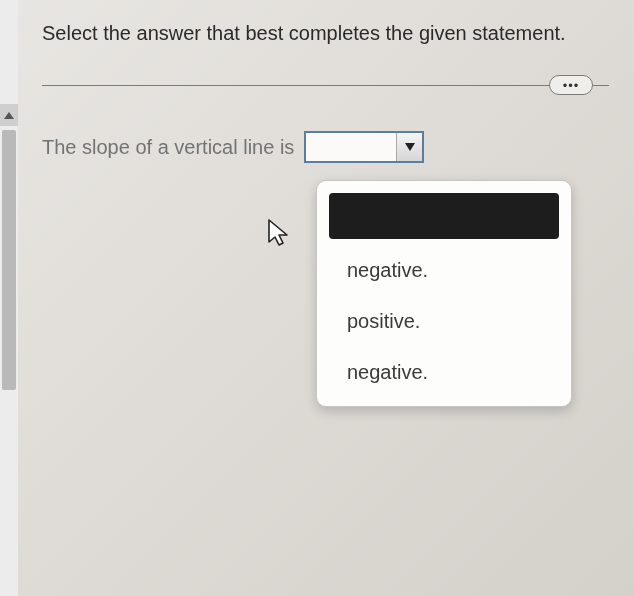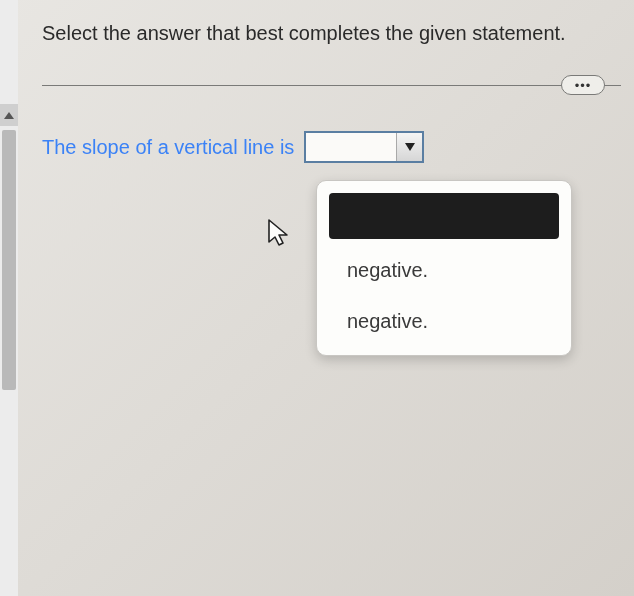--- a/index.html
+++ b/index.html
@@ -43,21 +43,21 @@
       top: 130px;
       width: 14px;
       height: 260px;
       background: #b9b9b9;
       border-radius: 2px;
     }
     .content {
       position: absolute;
       left: 18px;
       top: 0;
-      right: 0;
+      right: 12px;
       padding: 22px 13px 0 24px;
     }
     .instruction {
       font-size: 20px;
       color: #2a2a2a;
       margin-bottom: 30px;
     }
     .divider-row {
       position: relative;
       height: 20px;
@@ -86,21 +86,21 @@
       font-size: 13px;
       letter-spacing: 1px;
     }
     .stem-row {
       display: flex;
       align-items: center;
       gap: 10px;
     }
     .stem-text {
       font-size: 20px;
-      color: #3b82f6;
+      color: #737373;
     }
     .select-box {
       width: 120px;
       height: 32px;
       background: #fbfaf8;
       border: 2px solid #5a7ea2;
       display: flex;
       align-items: stretch;
       position: relative;
     }
@@ -181,18 +181,19 @@
             <polygon points="1,1 11,1 6,9" fill="#222"></polygon>
           </svg>
       </div>
     </div>
   </div>
 </div>
 
 <div class="dropdown-panel">
   <div class="opt highlight"></div>
   <div class="opt">negative.</div>
+  <div class="opt">positive.</div>
   <div class="opt">negative.</div>
 </div>
 
 <svg class="cursor" viewBox="0 0 24 30">
   <path d="M3 2 L3 24 L9 19 L13 27 L17 25 L13 17 L21 17 Z" fill="#fdfdfb" stroke="#222" stroke-width="1.6" stroke-linejoin="round"></path>
 </svg>
 
 </body></html>

